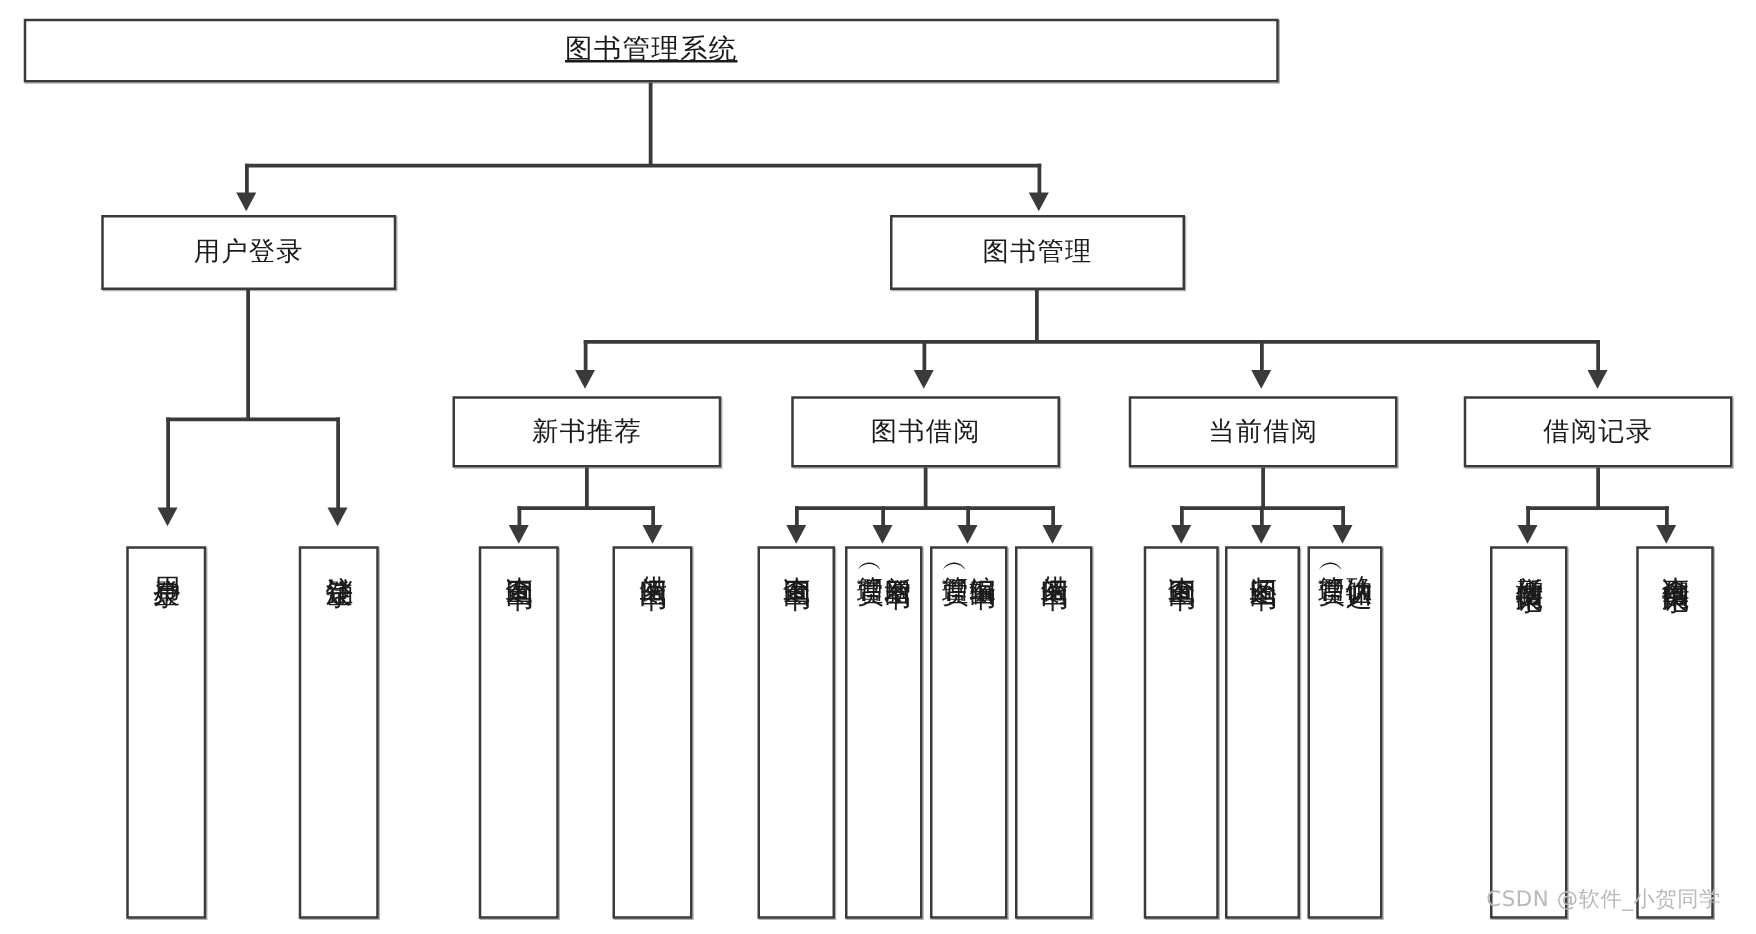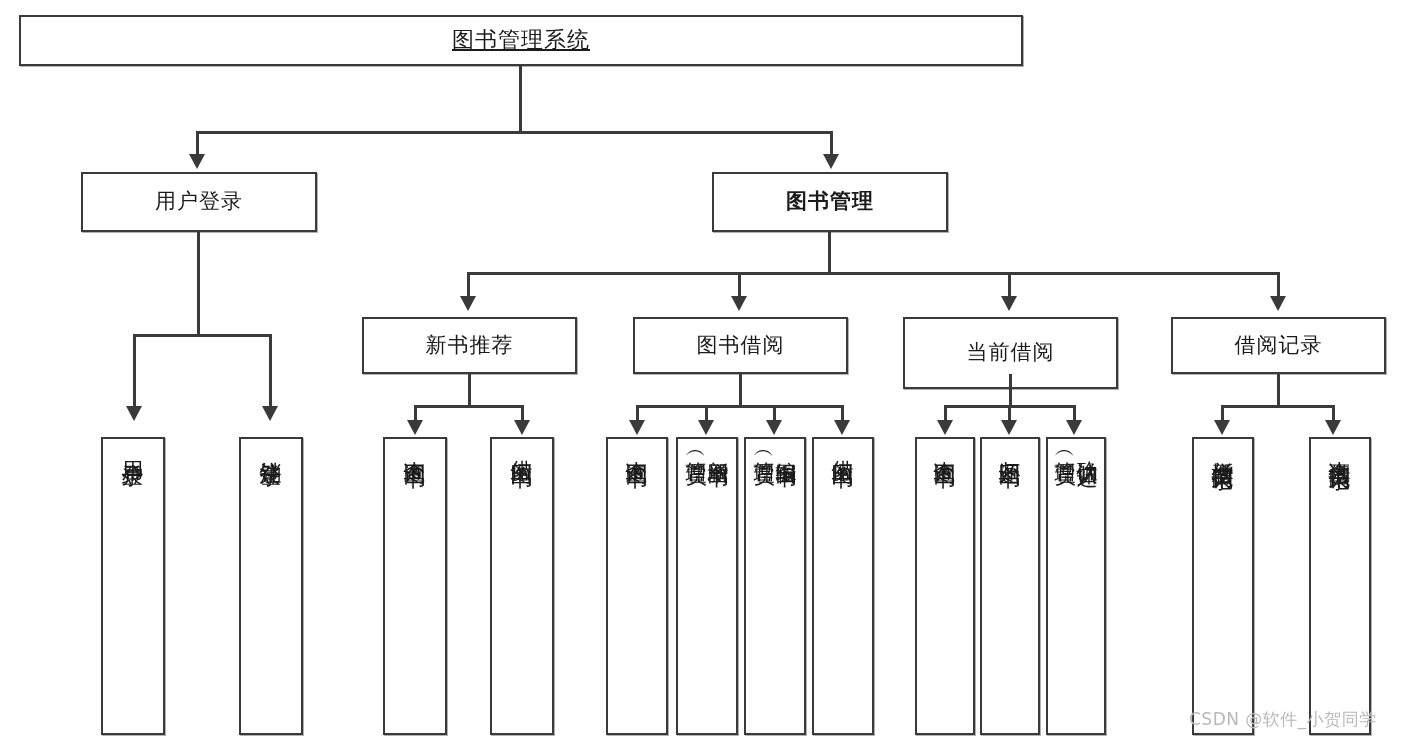--- a/index.html
+++ b/index.html
@@ -93,21 +93,21 @@
 
   <div class="vline" style="left:196px; top:131px; width:3px; height:25px;"></div>
   <div class="arrow" style="left:189px; top:154px;"></div>
 
   <div class="vline" style="left:830px; top:131px; width:3px; height:25px;"></div>
   <div class="arrow" style="left:823px; top:154px;"></div>
 
   <div class="node h" style="left:81px; top:172px; width:236px; height:60px;">
     <span class="label">用户登录</span>
   </div>
-  <div class="node h" style="left:712px; top:172px; width:236px; height:60px;font-weight:bold;">
+  <div class="node h" style="left:712px; top:172px; width:236px; height:60px;">
     <span class="label">图书管理</span>
   </div>
 
   <div class="vline" style="left:197px; top:232px; width:3px; height:104px;"></div>
   <div class="hline" style="left:133px; top:334px; width:139px; height:3px;"></div>
   <div class="vline" style="left:133px; top:334px; width:3px; height:74px;"></div>
   <div class="arrow" style="left:126px; top:406px;"></div>
   <div class="vline" style="left:269px; top:334px; width:3px; height:74px;"></div>
   <div class="arrow" style="left:262px; top:406px;"></div>
 
@@ -121,21 +121,21 @@
   <div class="arrow" style="left:1001px; top:296px;"></div>
   <div class="vline" style="left:1277px; top:272px; width:3px; height:26px;"></div>
   <div class="arrow" style="left:1270px; top:296px;"></div>
 
   <div class="node h" style="left:362px; top:317px; width:215px; height:57px;">
     <span class="label">新书推荐</span>
   </div>
   <div class="node h" style="left:633px; top:317px; width:215px; height:57px;">
     <span class="label">图书借阅</span>
   </div>
-  <div class="node h" style="left:903px; top:317px; width:215px; height:72px;">
+  <div class="node h" style="left:903px; top:317px; width:215px; height:57px;">
     <span class="label">当前借阅</span>
   </div>
   <div class="node h" style="left:1171px; top:317px; width:215px; height:57px;">
     <span class="label">借阅记录</span>
   </div>
 
   <div class="vline" style="left:468px; top:374px; width:3px; height:33px;"></div>
   <div class="hline" style="left:414px; top:405px; width:110px; height:3px;"></div>
   <div class="vline" style="left:414px; top:405px; width:3px; height:18px;"></div>
   <div class="arrow" style="left:407px; top:420px;"></div>

